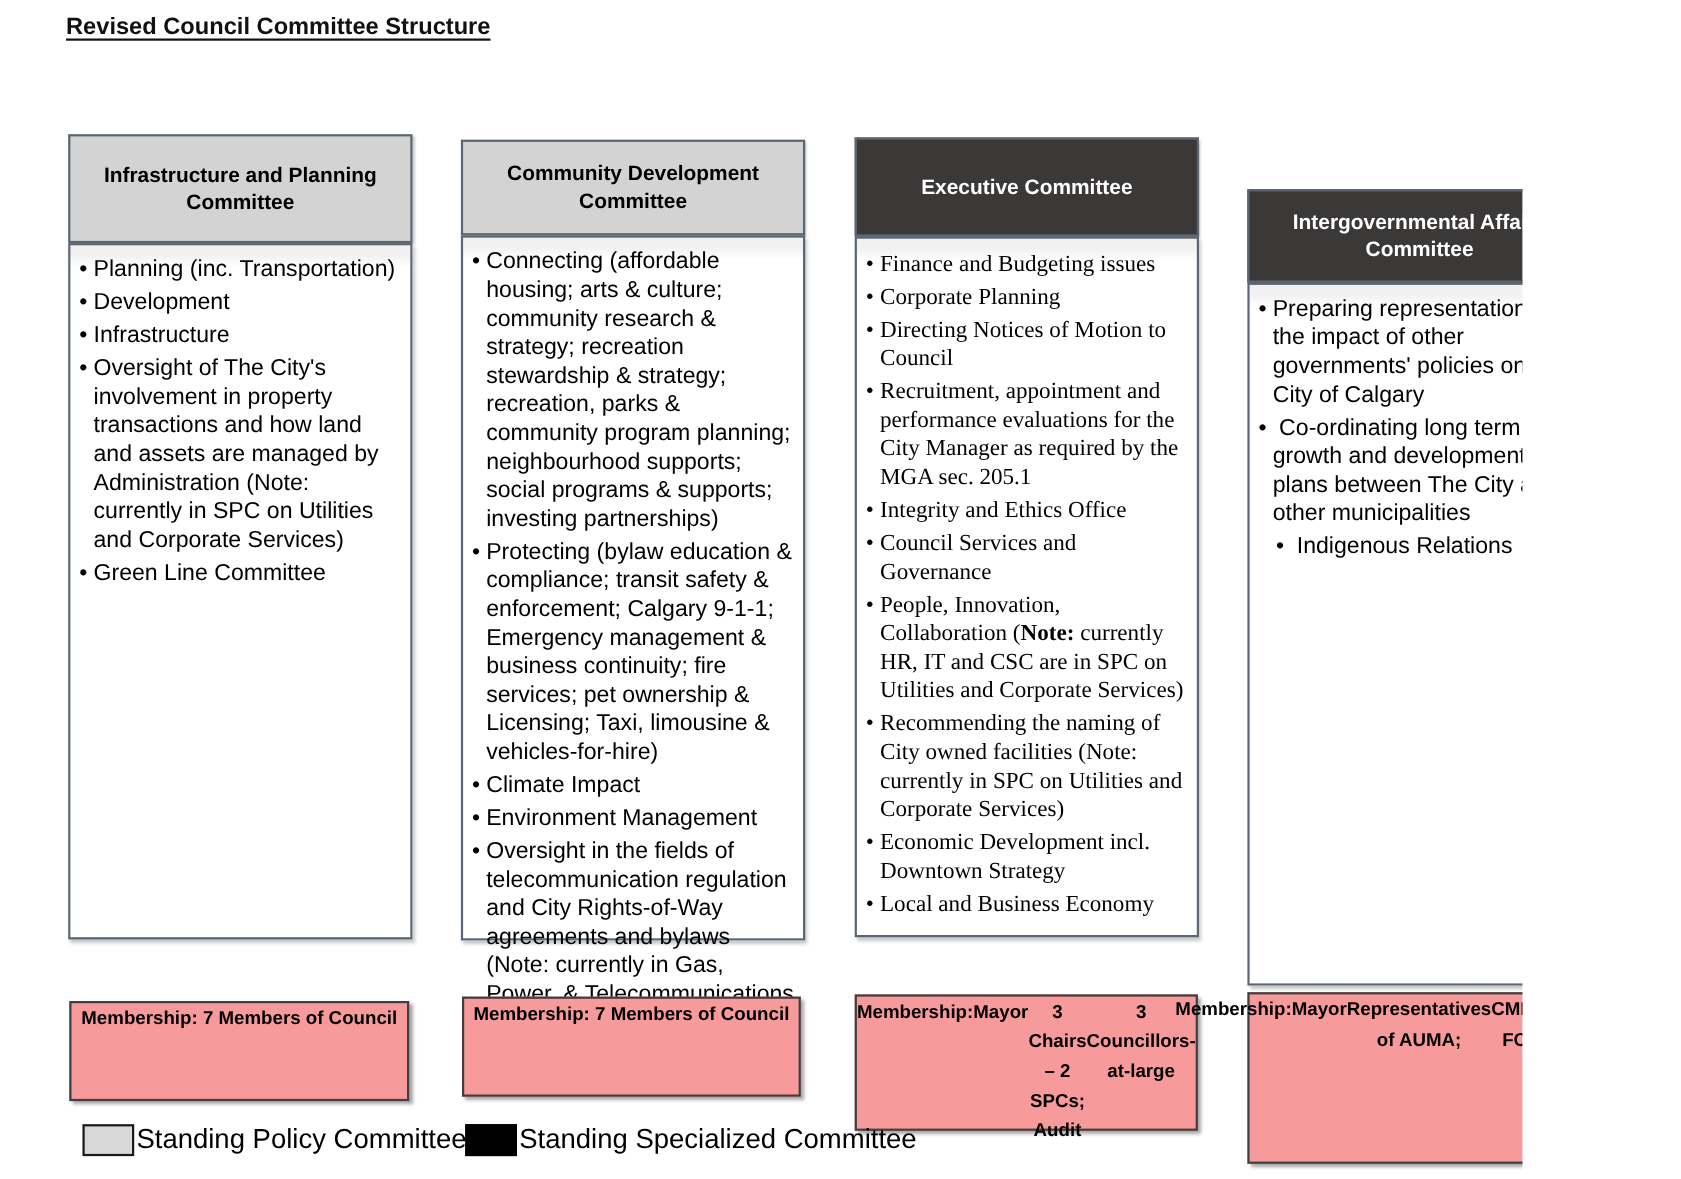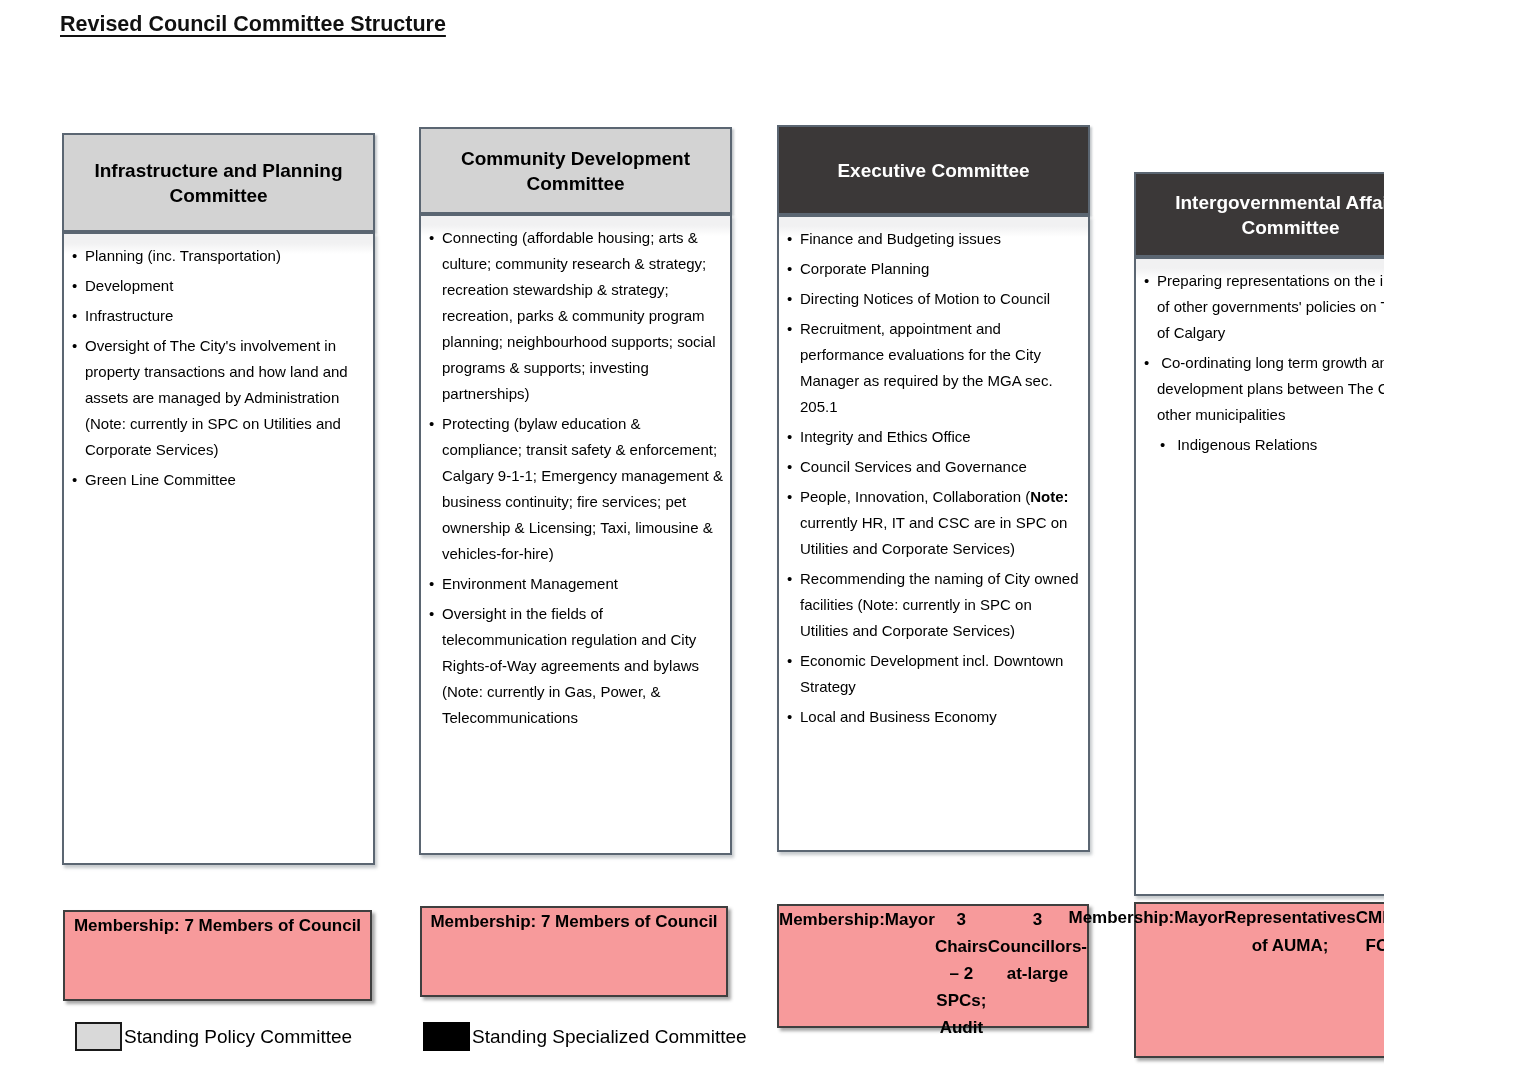--- a/index.html
+++ b/index.html
@@ -6,21 +6,21 @@
   html,body { background:#ffffff; font-family:"Liberation Sans", sans-serif; }
   #canvas { position:relative; width:1384px; height:1072px; background:#ffffff; overflow:hidden; }
 
   .page-title{
     position:absolute; left:60px; top:12px;
     font-size:21.5px; font-weight:bold; color:#111;
     text-decoration:underline; text-decoration-thickness:2px; text-underline-offset:4px;
   }
 
   .col{ position:absolute; width:313px; }
-  #col1{ left:62px;  top:133px; }
+  #col1{ left:62px;  top:122px; }
   #col2{ left:419px; top:127px; }
   #col3{ left:777px; top:125px; }
   #col4{ left:1134px;top:128px; }
 
   .c-header{
     border:2px solid #5b6672;
     display:flex; align-items:center; justify-content:center; text-align:center;
     font-weight:bold; font-size:19px; line-height:25px; padding:4px 14px;
     box-shadow:2px 2px 2px rgba(90,100,110,0.35);
   }
@@ -32,27 +32,27 @@
   #col4 .c-header{ height:85px;margin-top:44px; }
 
   .c-body{
     border:2px solid #5b6672; border-top:2px solid #5b6672;
     background:linear-gradient(to bottom, #f1f1f2 0px, #f1f1f2 9px, #ffffff 20px);
     padding:9px 6px 6px 8px;
     box-shadow:2px 3px 3px rgba(90,100,110,0.35);
   }
   #col1 .c-body{ height:633px; }
   #col2 .c-body{ height:641px; }
-  #col3 .c-body{ height:637px; }
+  #col3 .c-body{ height:637px;font-family:Liberation Serif, serif; }
   #col4 .c-body{ height:639px; }
 
   ul.bullets{ list-style:none; }
   ul.bullets li{
     position:relative; padding-left:13px; margin-bottom:4px;
-    font-size:15px; line-height:26px; color:#000;
+    font-size:21px; line-height:26px; color:#000;
   }
   ul.bullets li::before{
     content:"\2022"; position:absolute; left:0; top:0;
   }
   ul.bullets li.indent{ margin-left:16px; }
 
   .m-box{
     position:absolute; background:#f79a9b; border:2px solid #3f3f3f;
     display:flex; flex-direction:row; justify-content:center; text-align:center;
     font-weight:bold; color:#000;
@@ -63,21 +63,21 @@
   #mbox3{ left:777px; top:904px; width:312px; height:124px; font-size:17px; line-height:27px; }
   #mbox4{ left:1134px;top:902px; width:312px; height:156px; font-size:17px; line-height:28px; }
   .m-line:empty::before{ content:"\00a0"; }
 
   .legend-item{ position:absolute; display:flex; align-items:center; }
   #legend1{ left:75px;  top:1022px; }
   #legend2{ left:423px; top:1022px; }
   .swatch{ width:47px; height:29px; flex:0 0 auto; }
   .swatch.gray { background:#d9d9d9; border:2px solid #1a1a1a; }
   .swatch.black{ background:#000000; border:2px solid #000000; }
-  .legend-label{ font-size:19px; color:#000; margin-left:2px; white-space:nowrap; }
+  .legend-label{ font-size:25px; color:#000; margin-left:2px; white-space:nowrap; }
 </style>
 </head>
 <body>
 
 <div id="canvas">
 
   <div class="page-title">Revised Council Committee Structure</div>
 
   <div class="col" id="col1">
     <div class="c-header light">Infrastructure and Planning Committee</div>
@@ -91,20 +91,21 @@
         </ul>
     </div>
   </div>
 
   <div class="col" id="col2">
     <div class="c-header light">Community Development Committee</div>
     <div class="c-body">
       <ul class="bullets">
           <li>Connecting (affordable housing; arts &amp; culture; community research &amp; strategy; recreation stewardship &amp; strategy; recreation, parks &amp; community program planning; neighbourhood supports; social programs &amp; supports; investing partnerships)</li>
           <li>Protecting (bylaw education &amp; compliance; transit safety &amp; enforcement; Calgary 9-1-1; Emergency management &amp; business continuity; fire services; pet ownership &amp; Licensing; Taxi, limousine &amp; vehicles-for-hire)</li>
+          <li>Climate Impact</li>
           <li>Environment Management</li>
           <li>Oversight in the fields of telecommunication regulation and City Rights-of-Way agreements and bylaws (Note: currently in Gas, Power, &amp; Telecommunications</li>
         </ul>
     </div>
   </div>
 
   <div class="col" id="col3">
     <div class="c-header dark">Executive Committee</div>
     <div class="c-body">
       <ul class="bullets">

